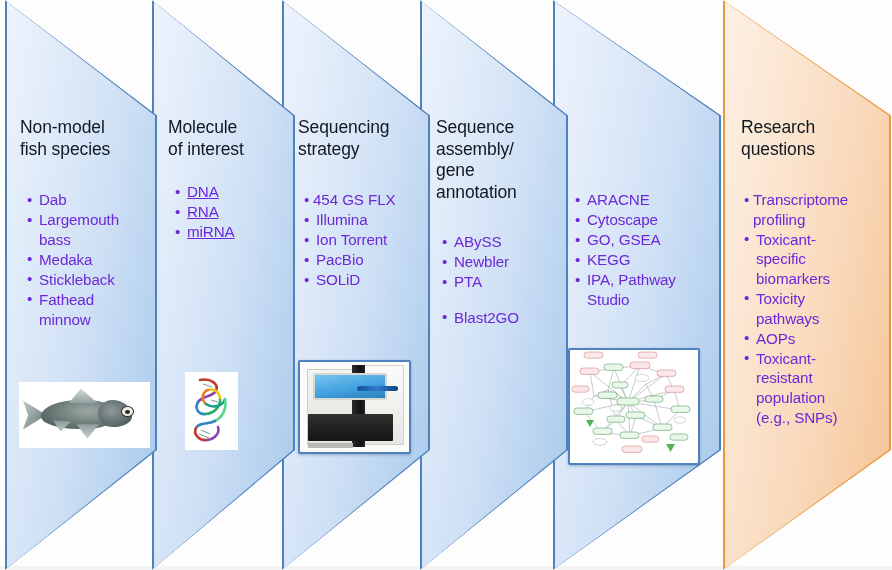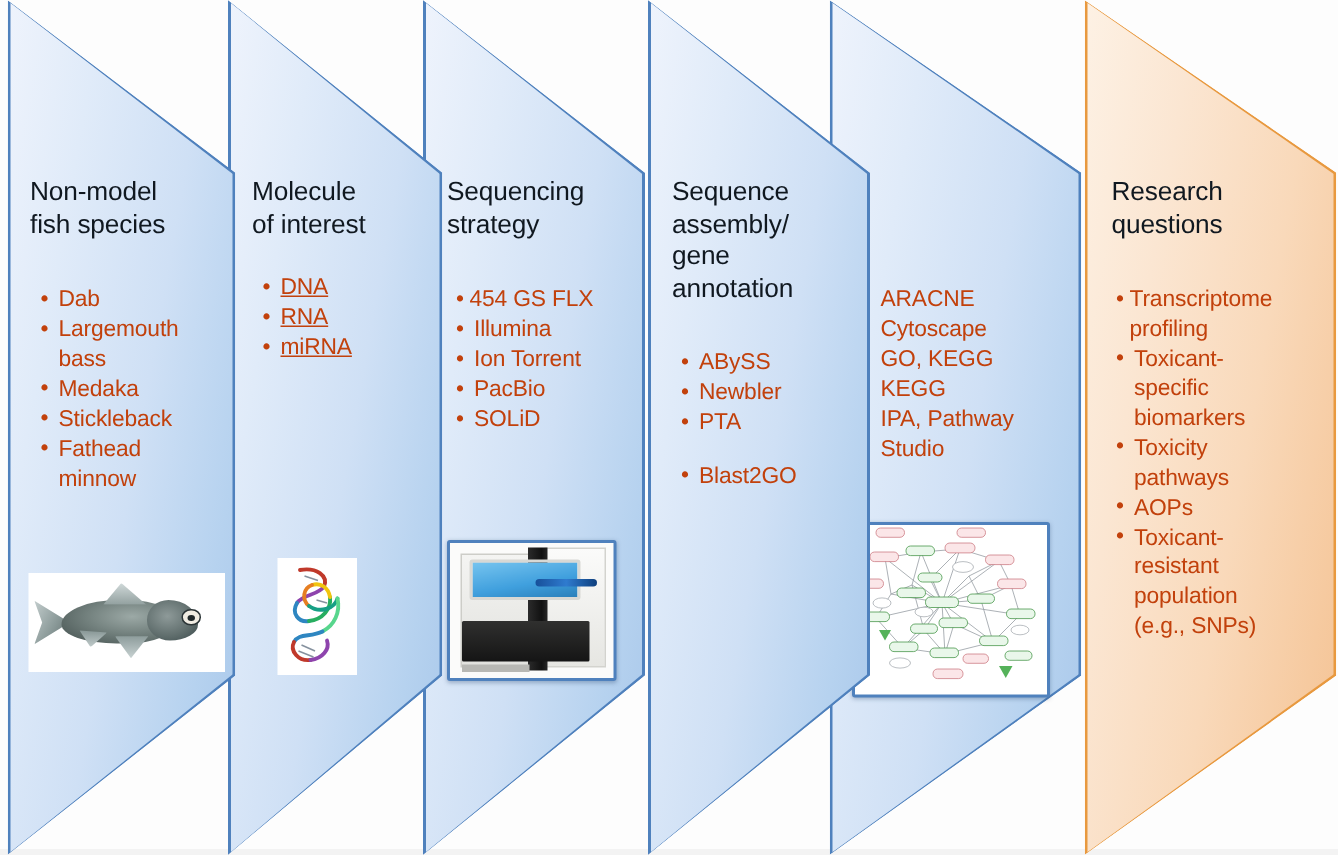--- a/index.html
+++ b/index.html
@@ -62,21 +62,21 @@
     line-height: 21.5px;
     font-weight: 400;
     letter-spacing: -0.1px;
     white-space: pre-line;
   }
   .plist {
     position: absolute;
     margin: 0;
     padding: 0;
     list-style: none;
-    color: #c2410c;
+    color: #6d28d9;
     font-size: 15.2px;
     line-height: 19.6px;
     letter-spacing: -0.1px;
   }
   .plist li {
     position: relative;
     padding-left: 12px;
     margin-bottom: 0.5px;
     white-space: pre-line;
   }
@@ -303,21 +303,21 @@
         <div class="seq-right"></div>
         <div class="seq-column"></div>
         <div class="seq-screen"></div>
         <div class="seq-drawer"></div>
         <div class="seq-bar"></div>
         <div class="seq-foot"></div>
       </div>
     </div>
   </div>
 
-  <div class="panel" style="left:432px; width:148px; z-index:3;">
+  <div class="panel" style="left:420px; width:148px; z-index:3;">
     <div class="shape">
       <div class="shape-edge"></div>
       <div class="shape-inner"></div>
     </div>
     <div class="content">
       <div class="ptitle" style="left:16px; top:117px; width:128px;">Sequence
 assembly/
 gene
 annotation</div>
       <ul class="plist" style="left:22px; top:232px; width:124px;">
@@ -331,21 +331,21 @@
 
   <div class="panel" style="left:553px; width:168px; z-index:2;">
     <div class="shape">
       <div class="shape-edge"></div>
       <div class="shape-inner"></div>
     </div>
     <div class="content">
       <ul class="plist" style="left:22px; top:190px; width:142px;">
         <li>ARACNE</li>
         <li>Cytoscape</li>
-        <li>GO, KEGG</li>
+        <li>GO, GSEA</li>
         <li>KEGG</li>
         <li>IPA, Pathway
 Studio</li>
       </ul>
       <div class="art framed" style="left:15px; top:348px; width:128px; height:113px; background:#ffffff;">
         <svg class="net" width="124" height="109" viewBox="0 0 124 109">
           <g stroke="#9aa0a6" stroke-width="0.55" fill="none">
             <path d="M58 52 L20 22"></path>
               <path d="M58 52 L44 18"></path>
               <path d="M58 52 L70 16"></path>

